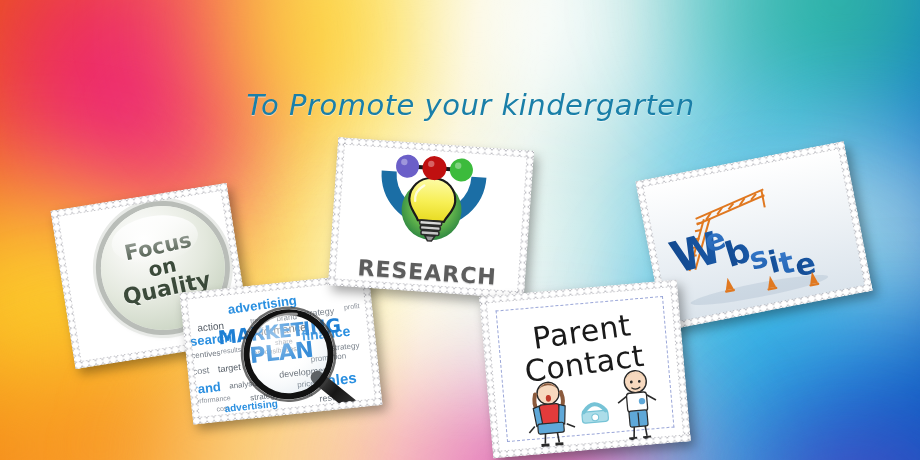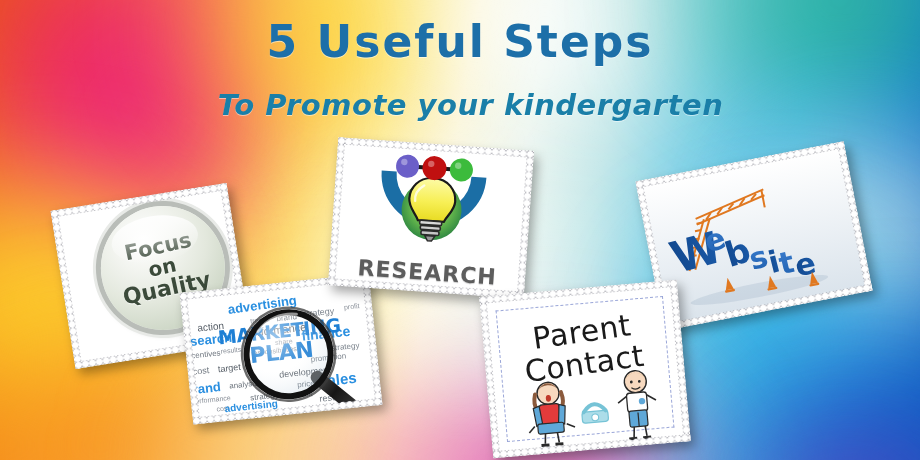--- a/index.html
+++ b/index.html
@@ -58,21 +58,21 @@
     position:absolute;left:0;right:0;top:16px;text-align:center;
     font-family:"DejaVu Sans",sans-serif;
     font-size:44px;font-weight:bold;letter-spacing:2px;
     color:#1d6fa8;
     text-shadow:0 1px 0 rgba(255,255,255,.55);
     white-space:nowrap;
   }
   .subtitle{
     position:absolute;left:0;right:0;top:88px;text-align:center;
     font-family:"DejaVu Sans",sans-serif;
-    font-size:29px;font-weight:bold;font-style:italic;letter-spacing:.5px;
+    font-size:29px;font-weight:normal;font-style:italic;letter-spacing:.5px;
     color:#1a7fa8;
     text-shadow:0 1px 0 rgba(255,255,255,.5);
     white-space:nowrap;
     padding-left:21px;
   }
 
   
   .card{
     position:absolute;background:#fff;
     box-shadow:4px 6px 11px rgba(0,0,0,.35);
@@ -161,21 +161,20 @@
     <div class="blob b-white-right"></div>
     <div class="blob b-cyan-r"></div>
     <div class="blob b-orange-bl"></div>
     <div class="blob b-peach-bottom"></div>
     <div class="blob b-pink-bottom"></div>
     <div class="blob b-blue-br"></div>
     <div class="blob b-purple-br"></div>
     <div class="blob b-softwhite-mid"></div>
   </div>
 
-  <div class="title">5 Useful Steps</div>
   <div class="subtitle">To Promote your kindergarten</div>
 
   <div class="card" id="card-focus">
     <div class="inner">
       <div class="glossy">
         <div class="gl-txt">
           <div class="l1">Focus</div>
           <div class="l2">on</div>
           <div class="l3">Quality</div>
         </div>

